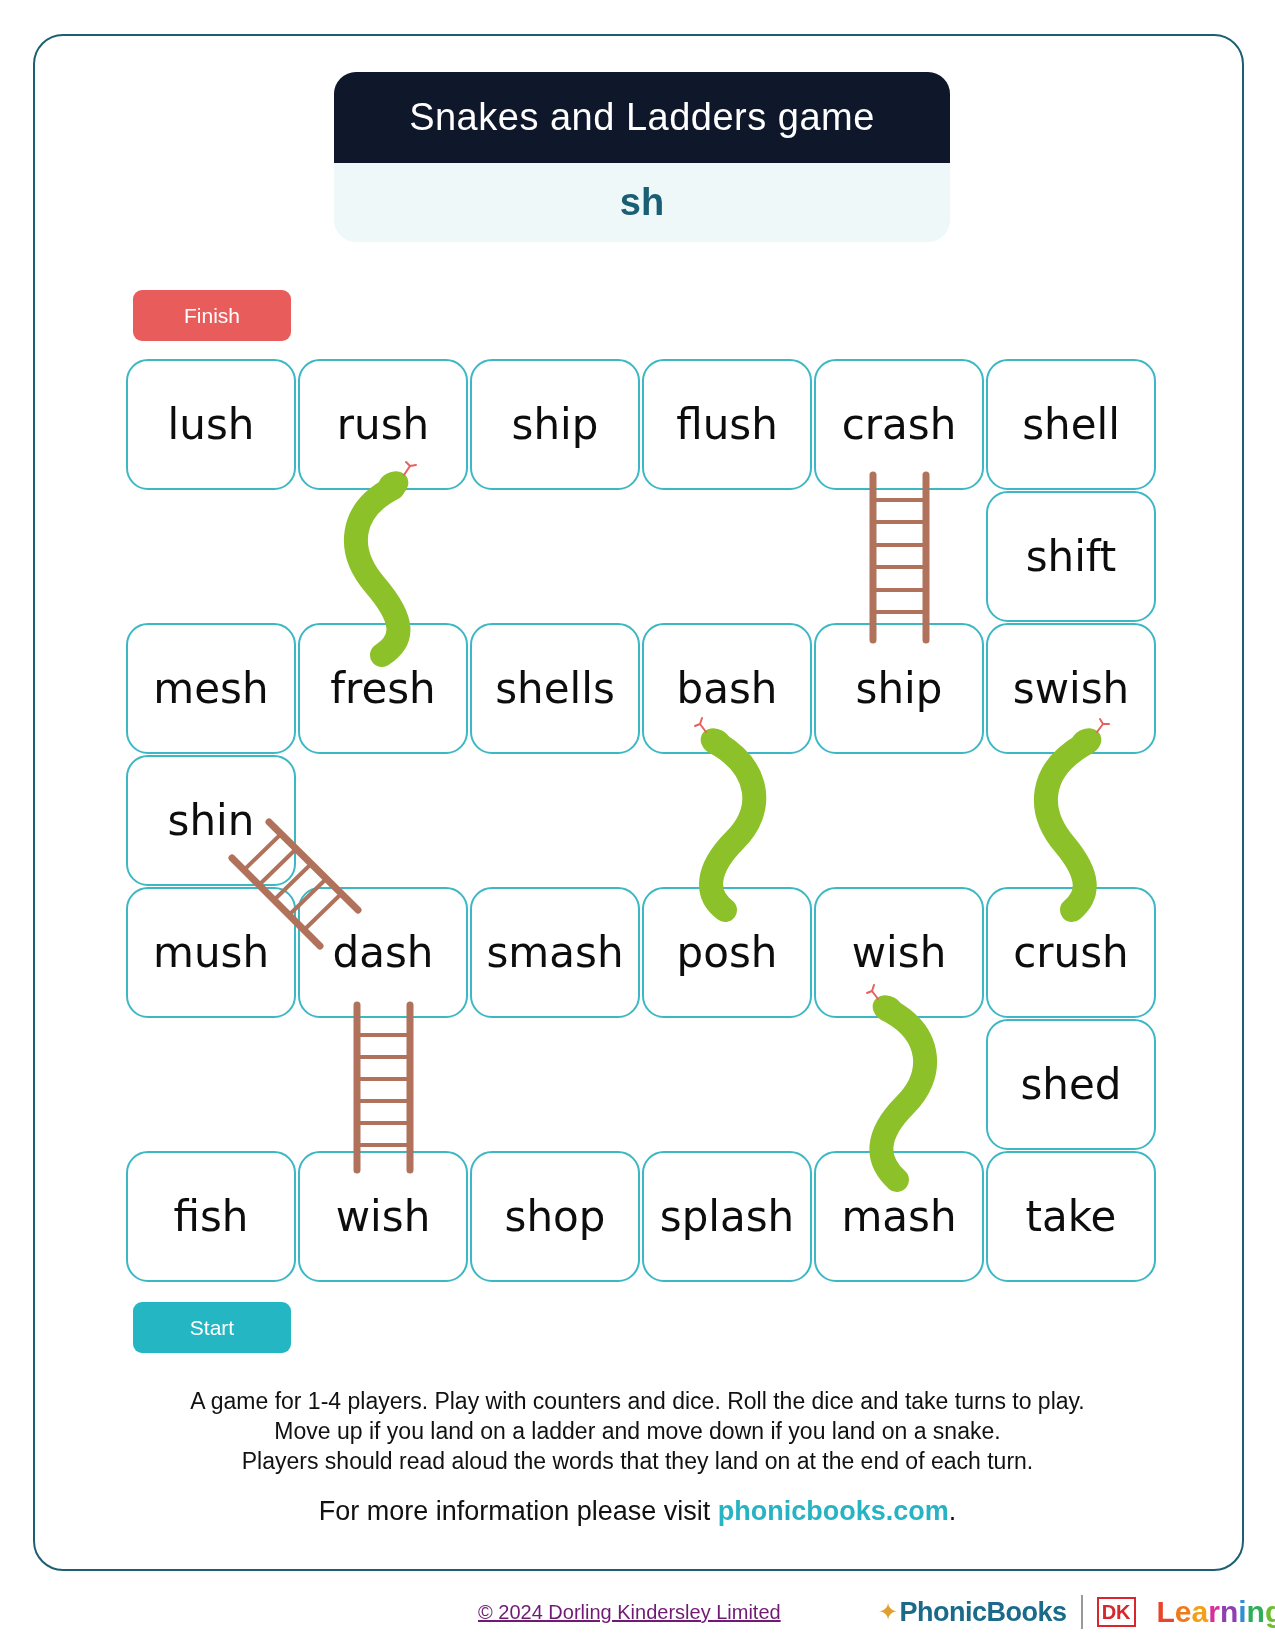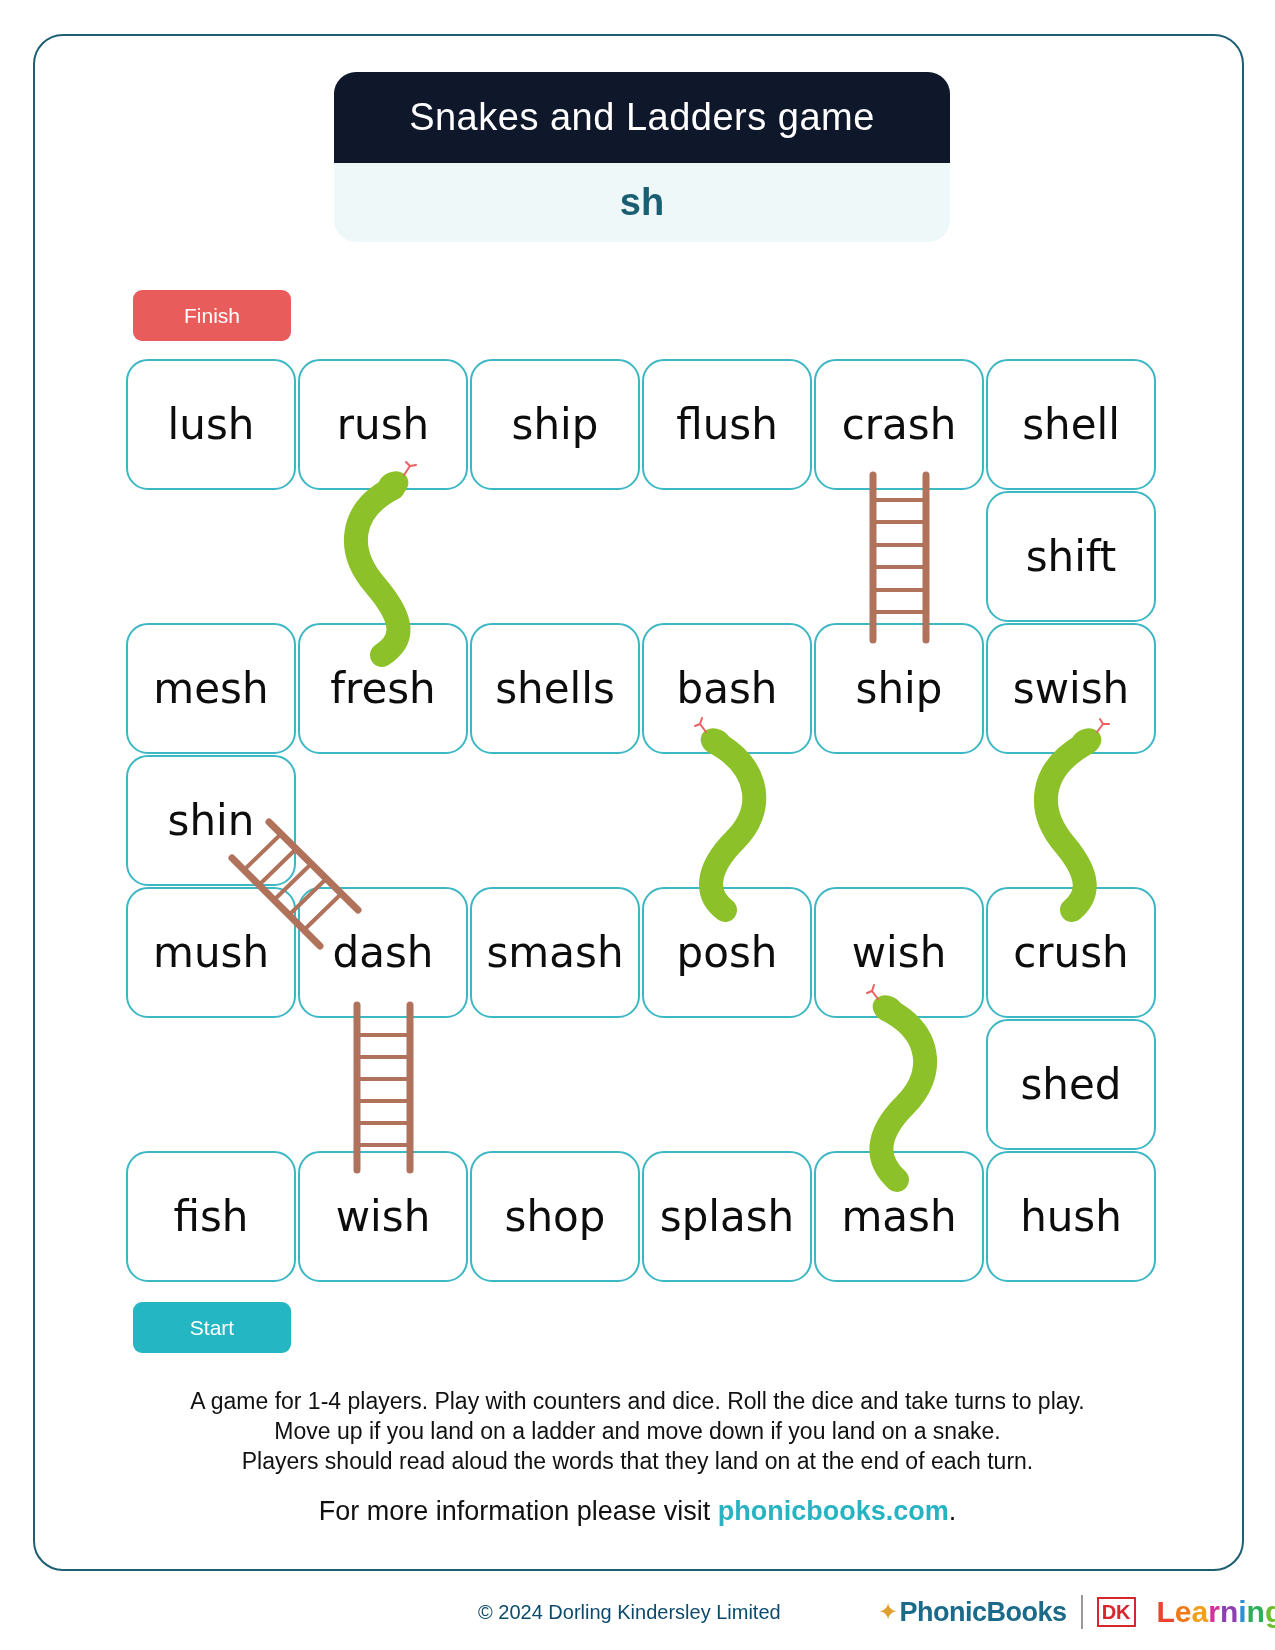--- a/index.html
+++ b/index.html
@@ -46,21 +46,21 @@
       position: absolute; left: 100px; top: 1386px; width: 1075px;
       text-align: center; font-size: 23px; line-height: 30px; color: #111;
     }
     .more-info {
       position: absolute; left: 100px; top: 1496px; width: 1075px;
       text-align: center; font-size: 27px; color: #111;
     }
     .more-info .link { color: #27b3c2; font-weight: bold; }
 
     .footer-copy {
-      position: absolute; left: 478px; top: 1601px; font-size: 20px; color: #0c4a6e;
+      position: absolute; left: 478px; top: 1601px; font-size: 20px; color: #701a75; text-decoration: underline;
     }
     .logos {
       position: absolute; left: 878px; top: 1594px; height: 36px; display: flex; align-items: center;
     }
     .logo-phonic {
       font-size: 27px; font-weight: bold; color: #1b6a8a; letter-spacing: -0.5px;
       text-shadow: 1px 1px 0 #fff, -1px -1px 0 #fff;
       display: flex; align-items: center;
     }
     .logo-phonic .mascot { color: #e0a030; font-size: 24px; margin-right: 2px; }
@@ -118,21 +118,21 @@
   <div class="cell" style="left:814px;top:887px">wish</div>
   <div class="cell" style="left:986px;top:887px">crush</div>
 
   <div class="cell" style="left:986px;top:1019px">shed</div>
 
   <div class="cell" style="left:126px;top:1151px">fish</div>
   <div class="cell" style="left:298px;top:1151px">wish</div>
   <div class="cell" style="left:470px;top:1151px">shop</div>
   <div class="cell" style="left:642px;top:1151px">splash</div>
   <div class="cell" style="left:814px;top:1151px">mash</div>
-  <div class="cell" style="left:986px;top:1151px">hush</div>
+  <div class="cell" style="left:986px;top:1151px">take</div>
 </div>
 
 <svg class="overlay" viewBox="0 0 1275 1650" width="1275" height="1650">
 
   <g stroke="#b0725a" stroke-linecap="round">
     <line x1="873" y1="475" x2="873" y2="640" stroke-width="7"></line>
     <line x1="926" y1="475" x2="926" y2="640" stroke-width="7"></line>
     <line x1="873" y1="500" x2="926" y2="500" stroke-width="4"></line>
     <line x1="873" y1="522" x2="926" y2="522" stroke-width="4"></line>
     <line x1="873" y1="545" x2="926" y2="545" stroke-width="4"></line>

